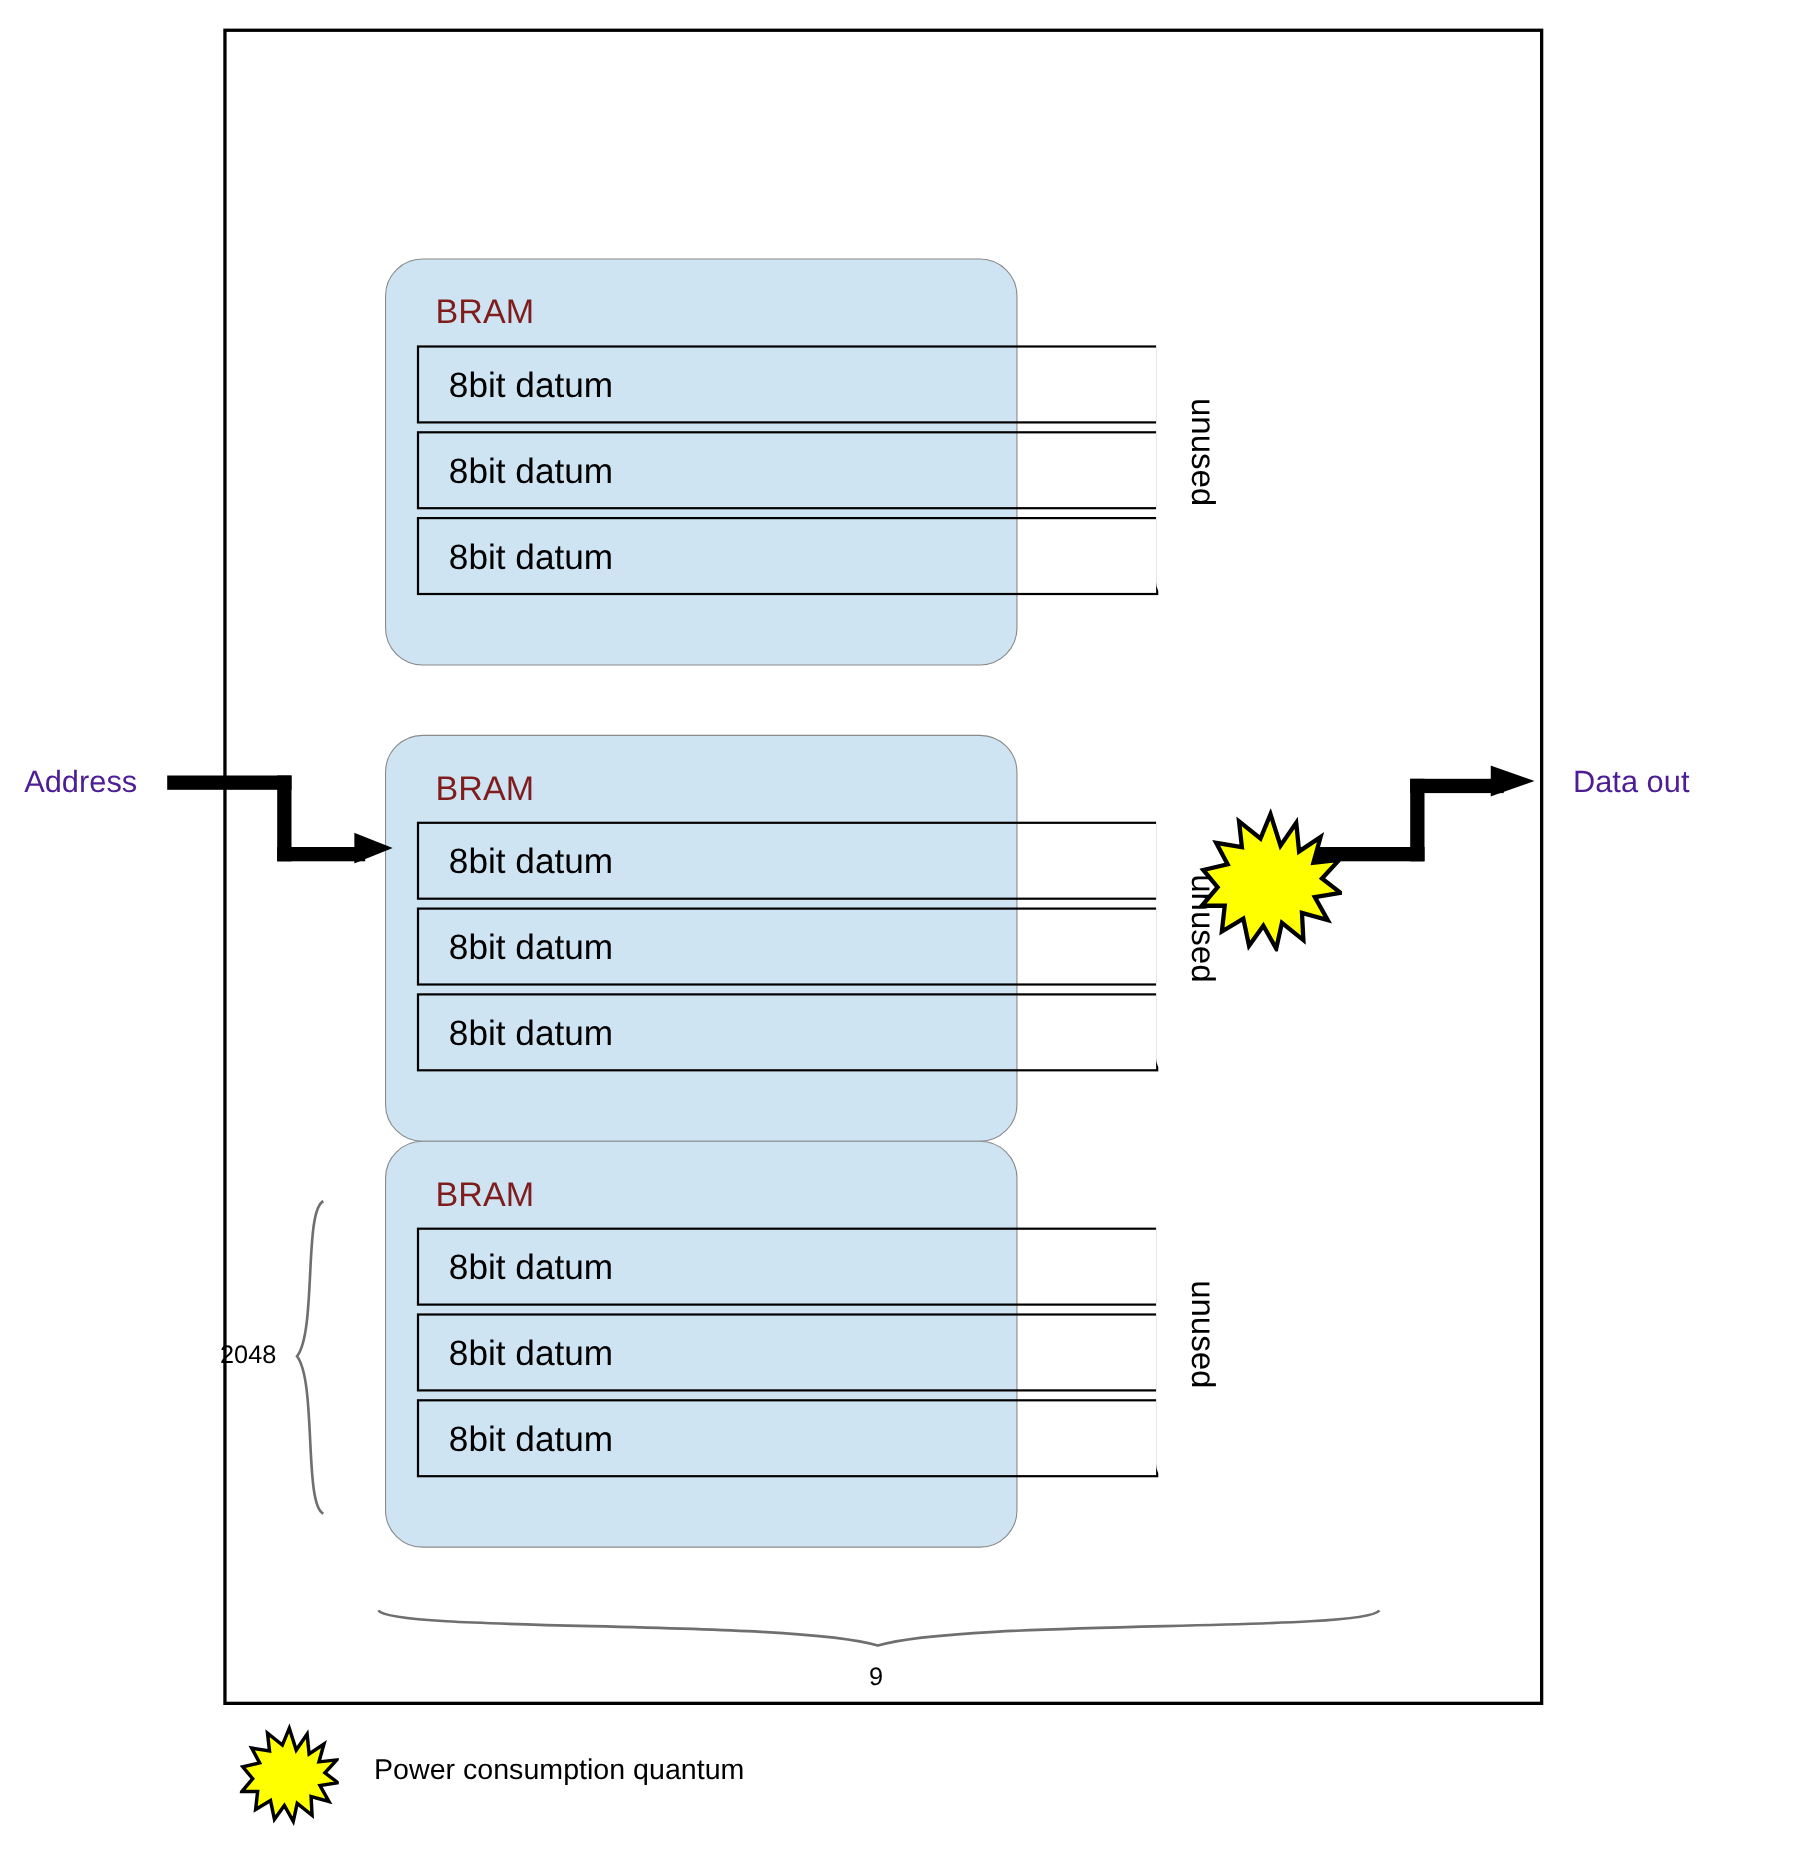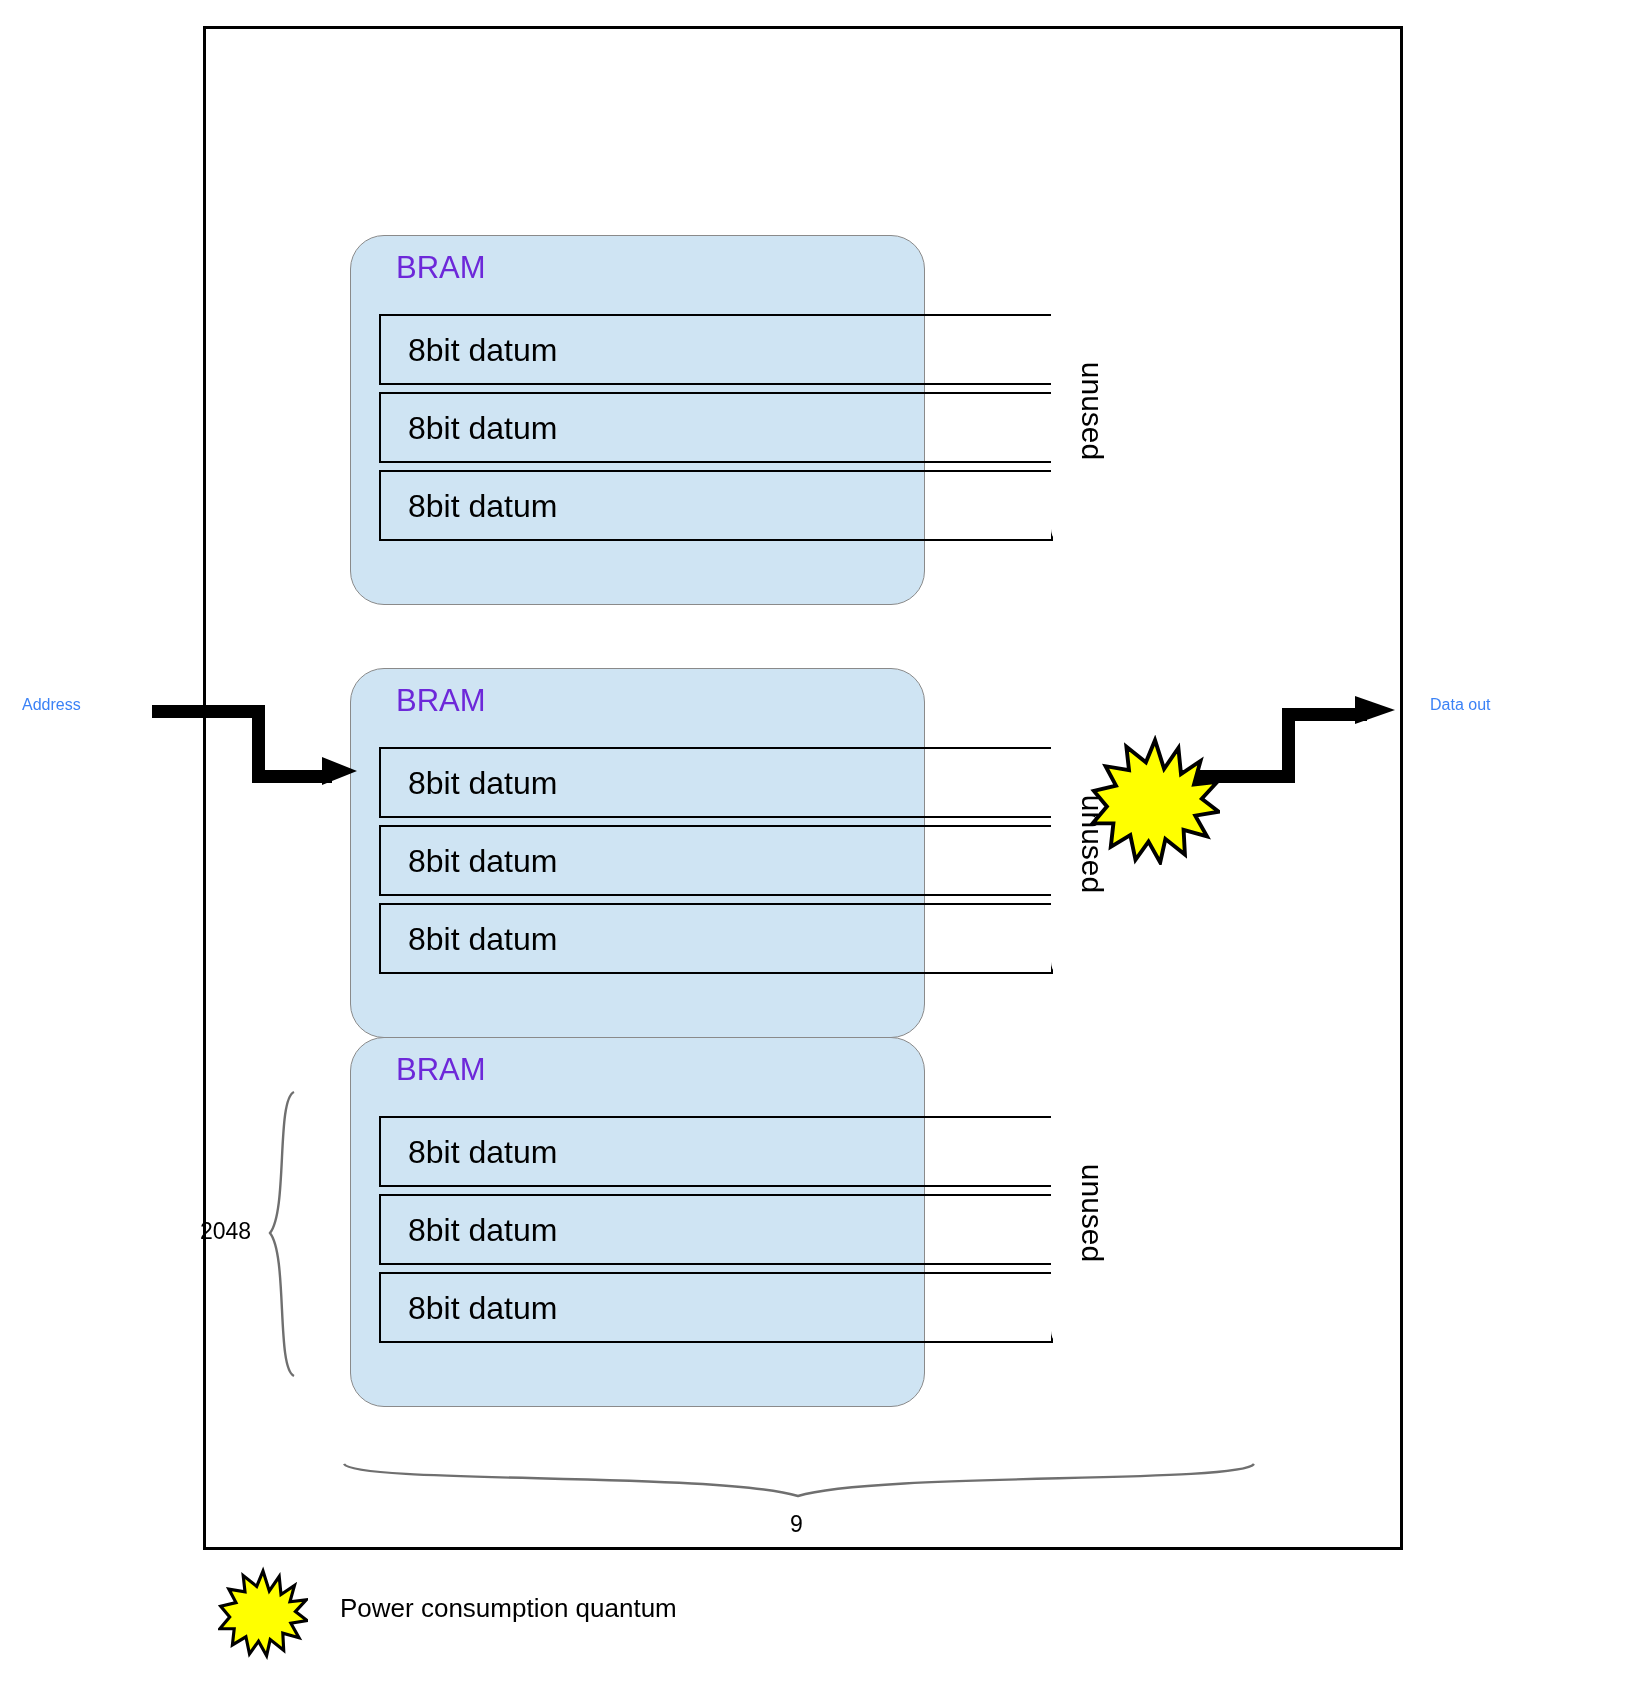--- a/index.html
+++ b/index.html
@@ -10,42 +10,42 @@
     position:absolute;left:203px;top:26px;width:1200px;height:1524px;
     border:3px solid #000;box-sizing:border-box;background:transparent;
   }
 
   .bram{
     position:absolute;left:350px;width:575px;
     background:#cfe4f3;border:1.5px solid #8a8a8a;border-radius:34px;
     box-sizing:border-box;
   }
   .bram-label{
-    position:absolute;left:45px;top:16px;
-    font-size:31px;color:#6d28d9;line-height:1;white-space:nowrap;
+    position:absolute;left:45px;top:32px;
+    font-size:31px;color:#7f1d1d;line-height:1;white-space:nowrap;
   }
   .datum{
     position:absolute;left:28px;width:674px;height:71px;
     border:2.5px solid #000;box-sizing:border-box;background:transparent;
   }
   .datum-text{
     position:absolute;left:27px;top:50%;transform:translateY(-50%);
     font-size:32px;color:#000;white-space:nowrap;line-height:1;
   }
   .unused{
     position:absolute;background:#ffffff;border-radius:17px;
     display:flex;align-items:center;justify-content:center;
   }
   .unused span{
     transform:rotate(90deg);
     font-size:30px;color:#000;white-space:nowrap;line-height:1;
   }
 
   .wire{position:absolute;background:#000;}
-  .side-label{position:absolute;font-size:16px;color:#3b82f6;white-space:nowrap;line-height:1;}
+  .side-label{position:absolute;font-size:28px;color:#4c1d95;white-space:nowrap;line-height:1;}
 
   .burst{position:absolute;}
   .brace{position:absolute;}
   .brace-label{position:absolute;font-size:23px;color:#000;white-space:nowrap;line-height:1;}
 
   .legend-text{position:absolute;font-size:26px;color:#000;white-space:nowrap;line-height:1;}
 </style>
 </head>
 <body>
 

